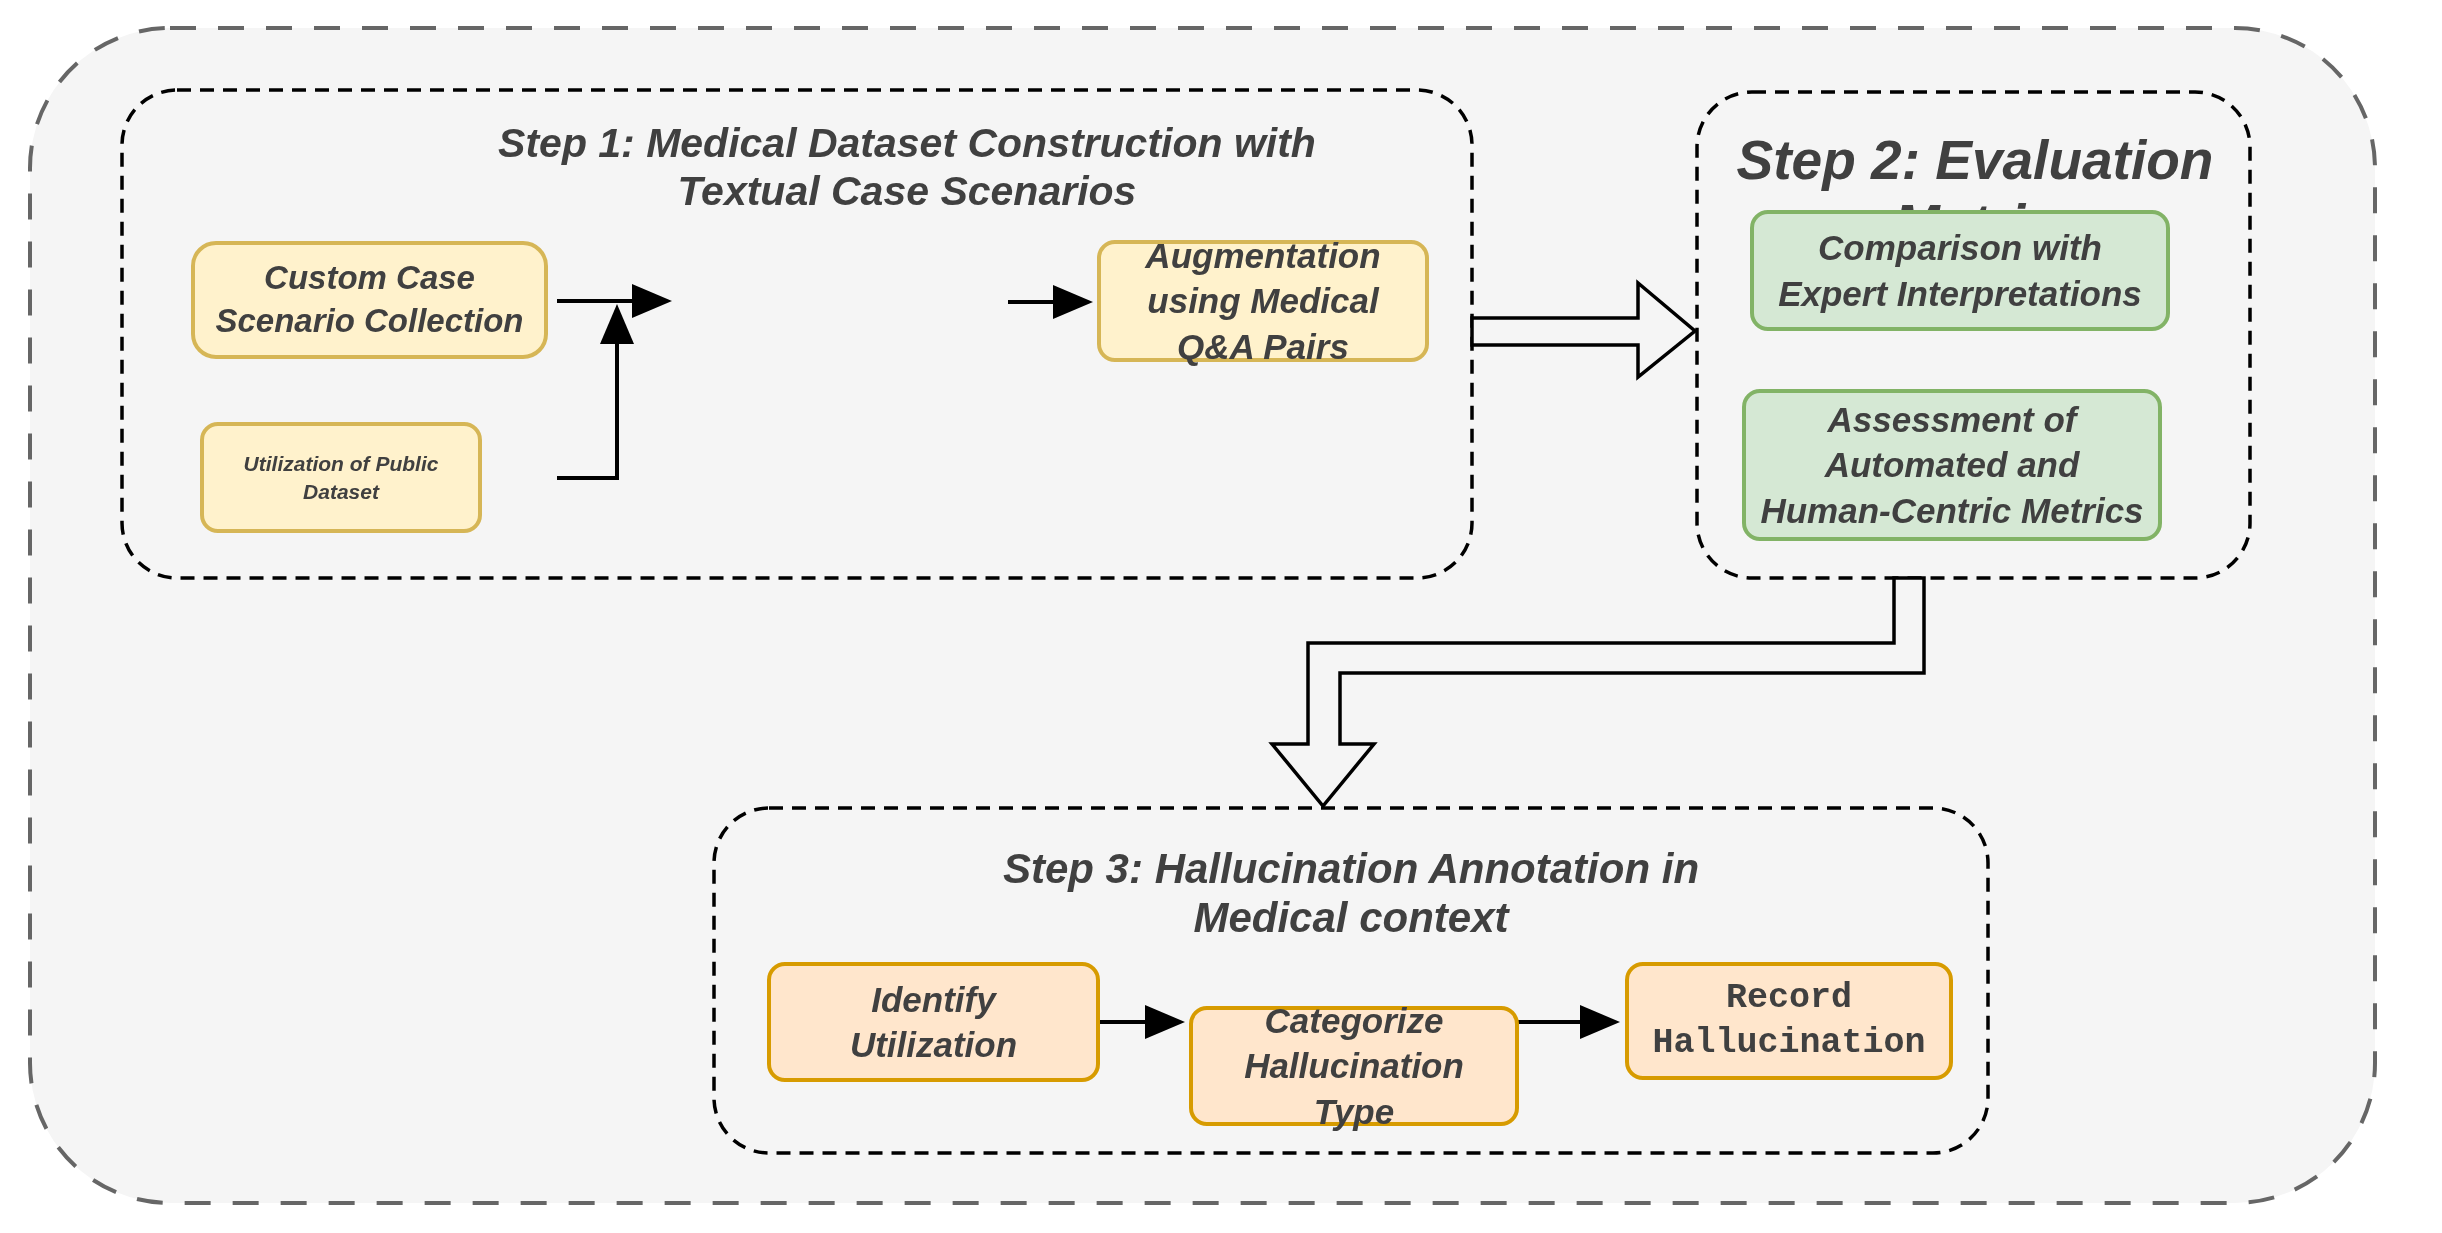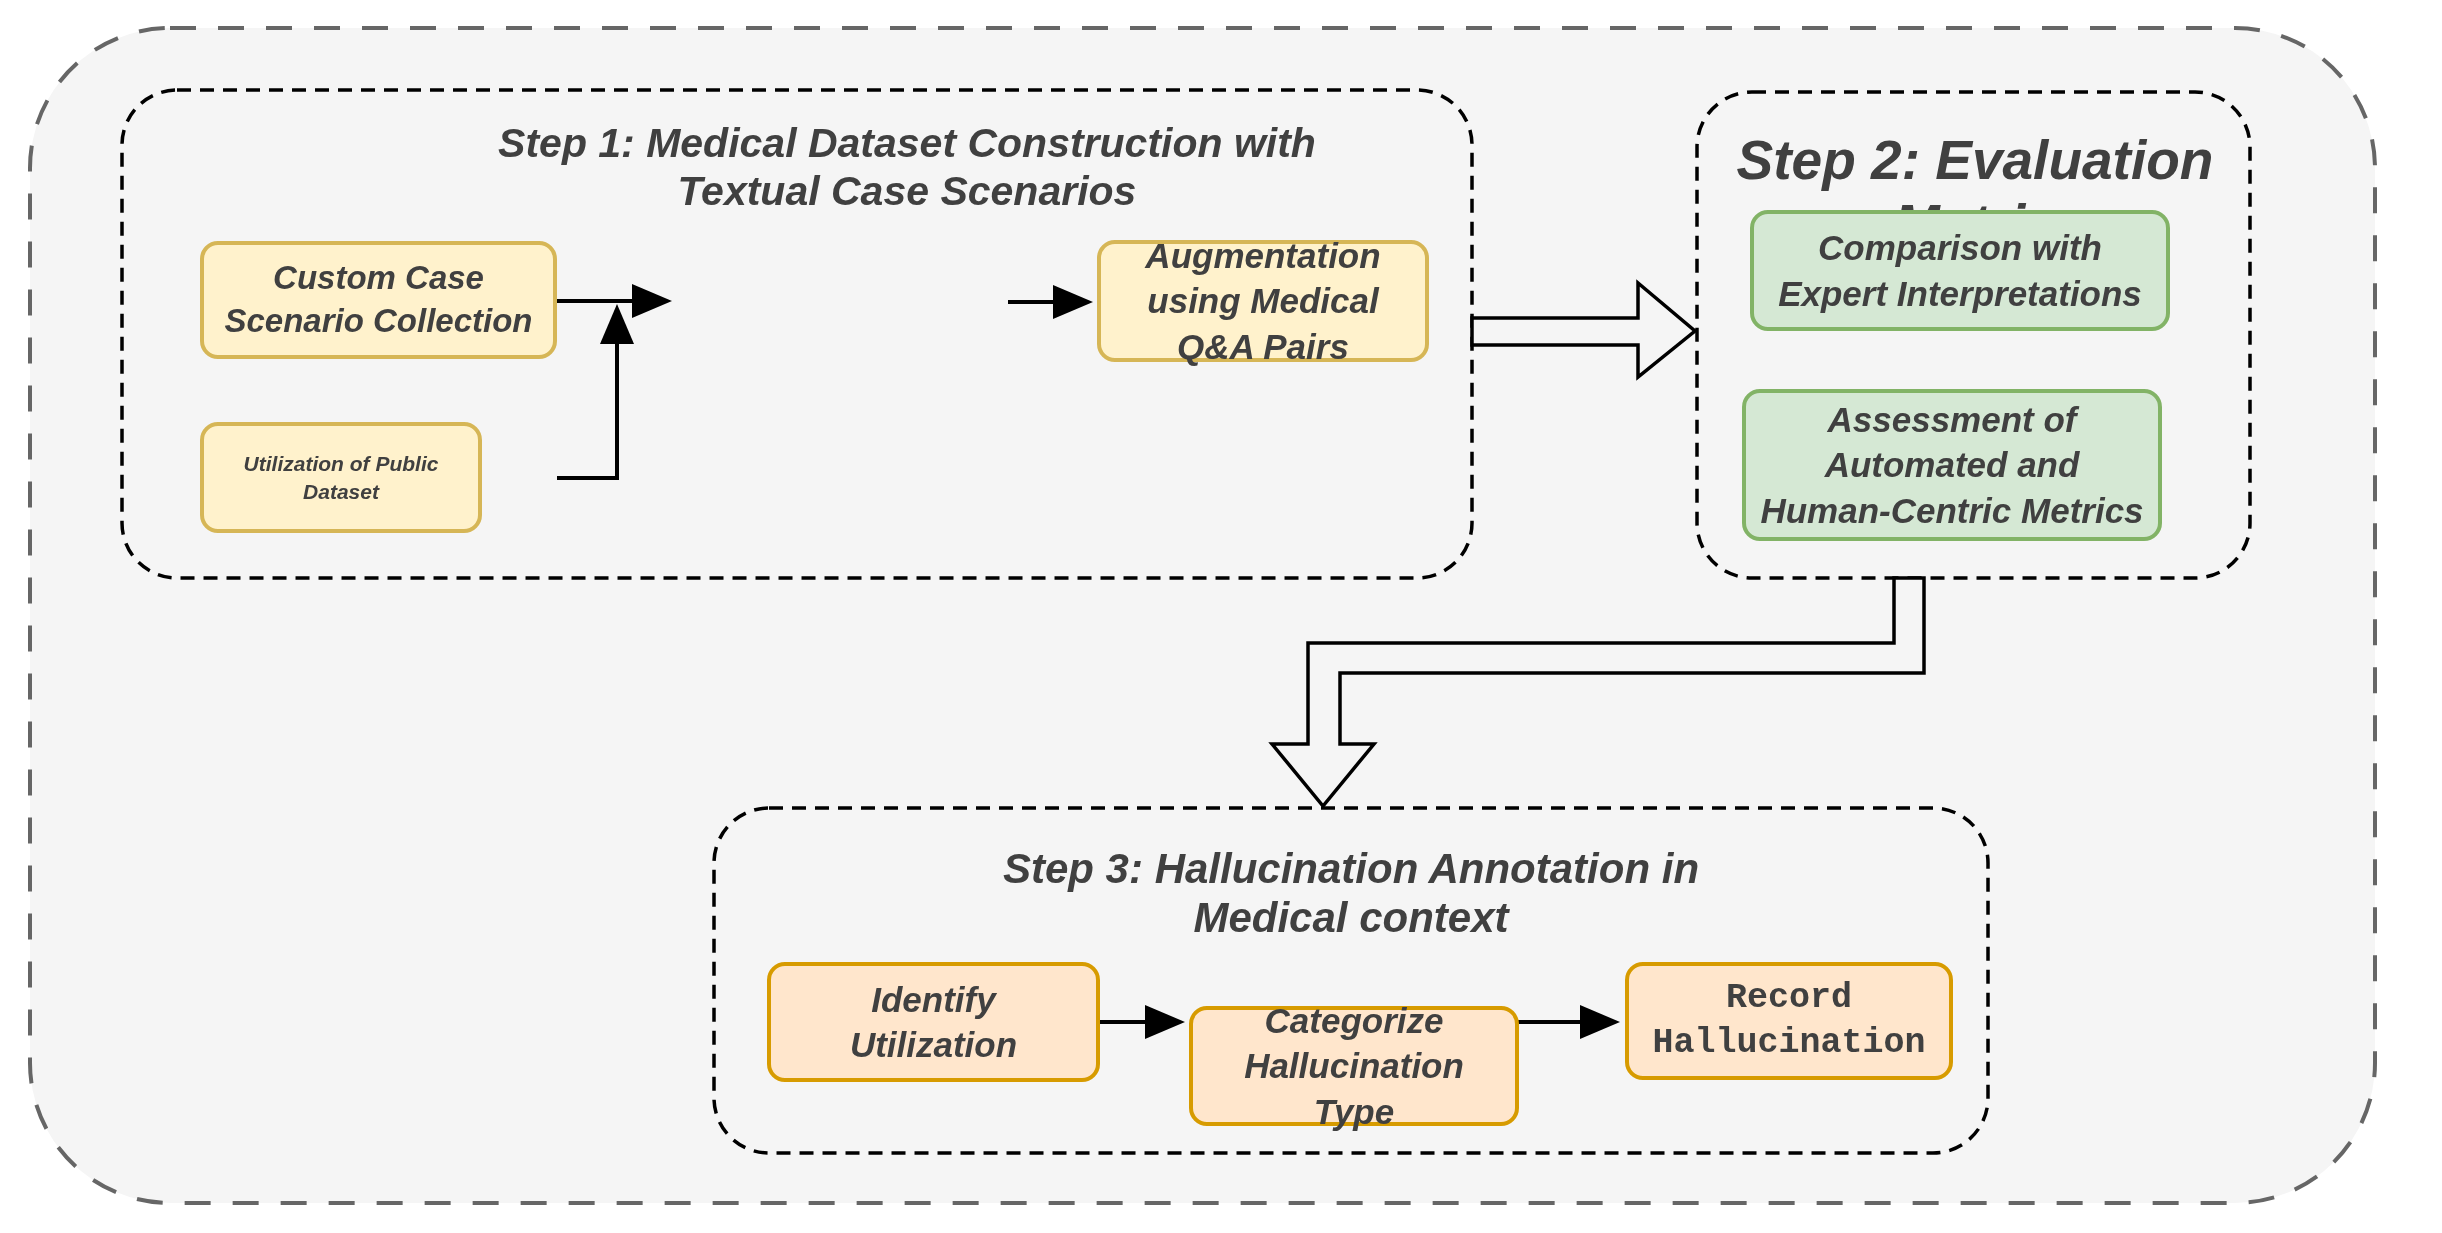--- a/index.html
+++ b/index.html
@@ -25,21 +25,21 @@
   
   .node{
     position:absolute;box-sizing:border-box;border:4px solid;border-radius:18px;
     display:flex;align-items:center;justify-content:center;text-align:center;
     font-weight:bold;font-style:italic;font-size:35px;line-height:1.3;
   }
   .yellow{background:var(--yellow-fill,#FFF2CC);border-color:var(--yellow-border,#D6B656);}
   .green{background:var(--green-fill,#D5E8D4);border-color:var(--green-border,#82B366);}
   .orange{background:var(--orange-fill,#FFE6CC);border-color:var(--orange-border,#D79B00);}
 
-  #box-custom      {left:200px; top:241px; width:357px; height:118px; font-size:33px; padding:4px 6px;}
+  #box-custom      {left:191px; top:241px; width:357px; height:118px; font-size:33px; padding:4px 6px;border-radius:25px;}
   #box-utilization {left:200px; top:422px; width:282px; height:111px; font-size:21px; padding:16px 6px;}
   #box-manual      {left:675px; top:242px; width:334px; height:120px; padding:0 6px;}
   #box-augmentation{left:1097px;top:240px; width:332px; height:122px; padding:0 14px;}
   #box-green1      {left:1742px;top:210px; width:420px; height:121px; padding:0 14px;margin-left:8px;}
   #box-green2      {left:1742px;top:358px; width:420px; height:152px; padding:0 14px;margin-top:31px;}
   #box-identify    {left:767px; top:962px; width:333px; height:120px; padding:0 16px;}
   #box-categorize  {left:1189px;top:962px; width:330px; height:120px; padding:0 8px;margin-top:44px;}
   #box-record      {left:1625px;top:962px; width:328px; height:118px; padding:0 8px; font-style:normal;font-family:Liberation Mono, monospace;}
 </style>
 </head>

